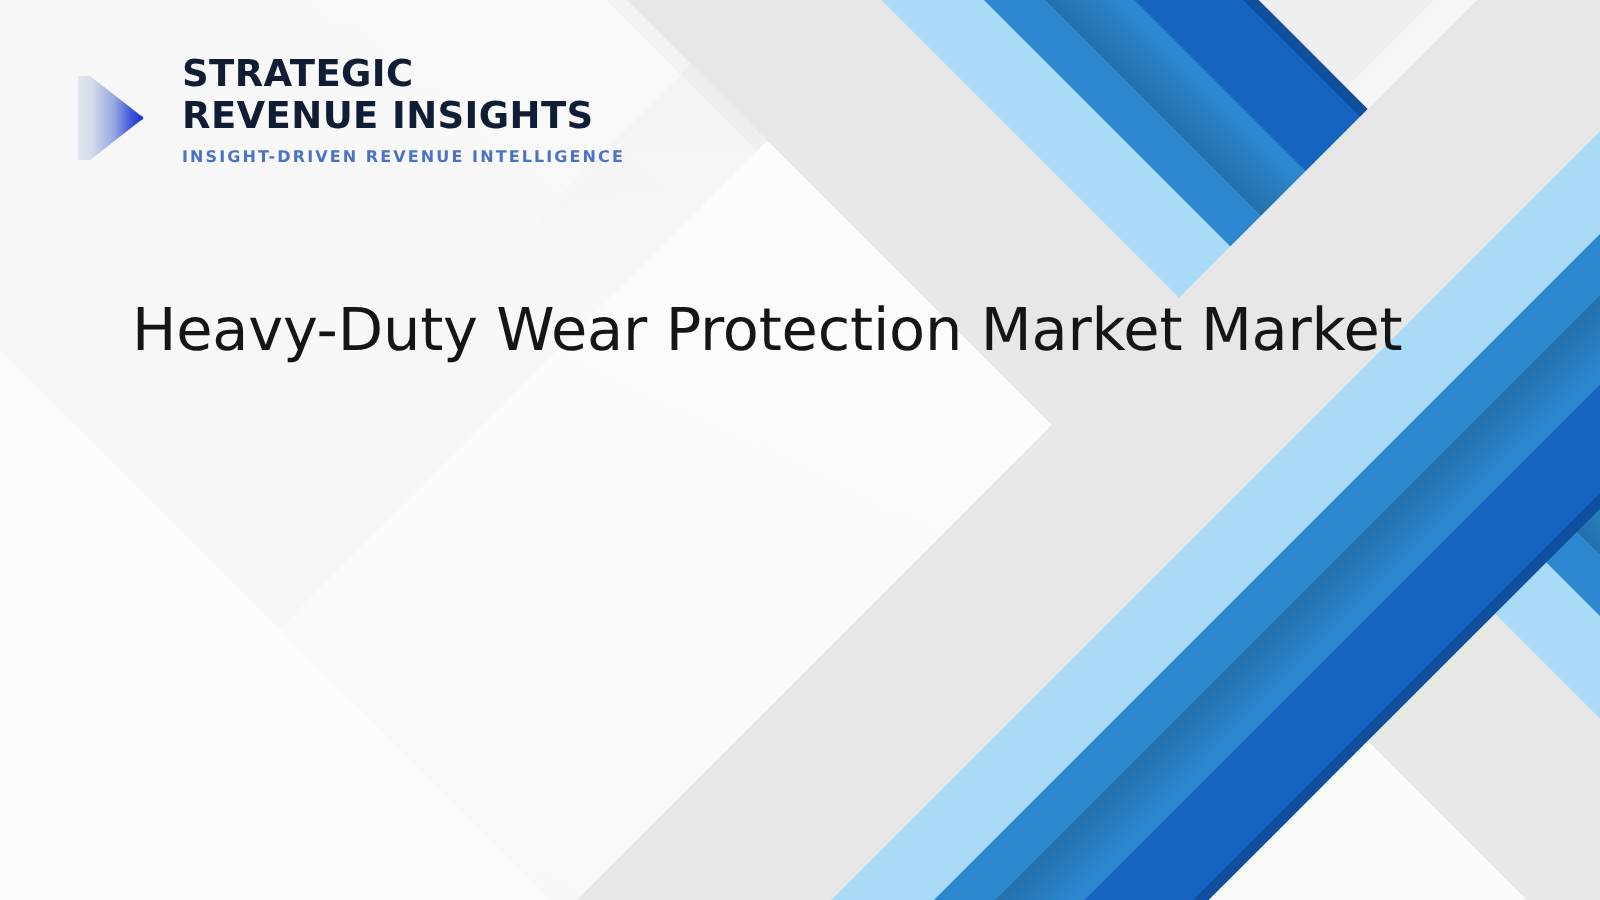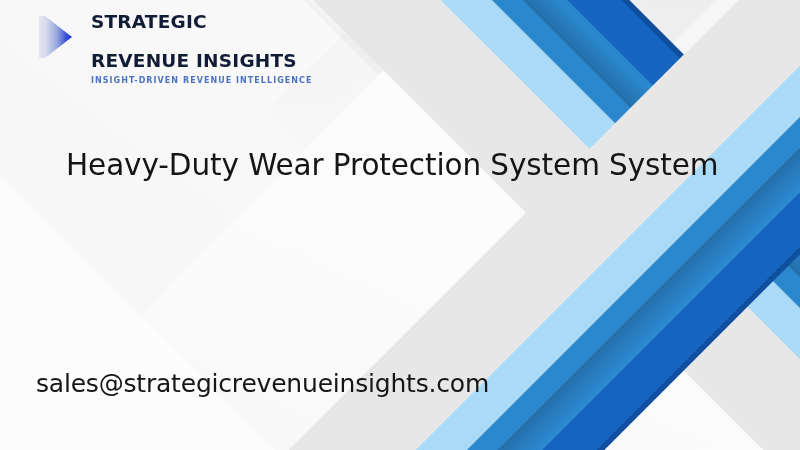--- a/index.html
+++ b/index.html
@@ -94,35 +94,35 @@
     width: 26px;
     background: linear-gradient(90deg, rgba(0,0,0,.18), rgba(0,0,0,0));
   }
   .chev.top .shadow-edge { transform: rotate(-45deg); transform-origin: 50% 50%; }
   .chev.bot .shadow-edge { transform: rotate(45deg); transform-origin: 50% 50%; }
 
   
   .logo {
     position: absolute;
     left: 38px;
-    top: 13px;
+    top: 29px;
     display: flex;
-    align-items: flex-start;
+    align-items: flex-end;
     gap: 9px;
   }
   .logo-mark { width: 44px; height: 48px; display: block; }
   .logo-text { display: flex; flex-direction: column; line-height: 1; }
   .logo-l1, .logo-l2 {
     font-family: "DejaVu Sans", "Liberation Sans", sans-serif;
     font-weight: 700;
     font-size: 18.5px;
     letter-spacing: .2px;
     color: #111c35;
   }
-  .logo-l2 { margin-top: 20px; }
+  .logo-l2 { margin-top: 2px; }
   .logo-tag {
     margin-top: 7px;
     font-family: "DejaVu Sans", "Liberation Sans", sans-serif;
     font-weight: 700;
     font-size: 8px;
     letter-spacing: 1.05px;
     color: #4a73c4;
     white-space: nowrap;
   }
 
@@ -197,17 +197,16 @@
       <path d="M1 3 L1 45 L6 45 L31 25.5 Q34 24 31 22.5 L6 3 Z" fill="url(#gmark)"></path>
       <path d="M1 3 L1 45 L7 45 L32 25.5 Q35.5 24 32 22.5 L7 3 Z" fill="url(#gmark)"></path>
     </svg>
     <div class="logo-text">
       <span class="logo-l1">STRATEGIC</span>
       <span class="logo-l2">REVENUE INSIGHTS</span>
       <span class="logo-tag">INSIGHT-DRIVEN REVENUE INTELLIGENCE</span>
     </div>
   </div>
 
-  <div class="headline">Heavy-Duty Wear Protection System System</div>
-
-  <div class="email">sales@strategicrevenueinsights.com</div>
+  <div class="headline">Heavy-Duty Wear Protection Market Market</div>
+
 
 </div>
 
 </body></html>

